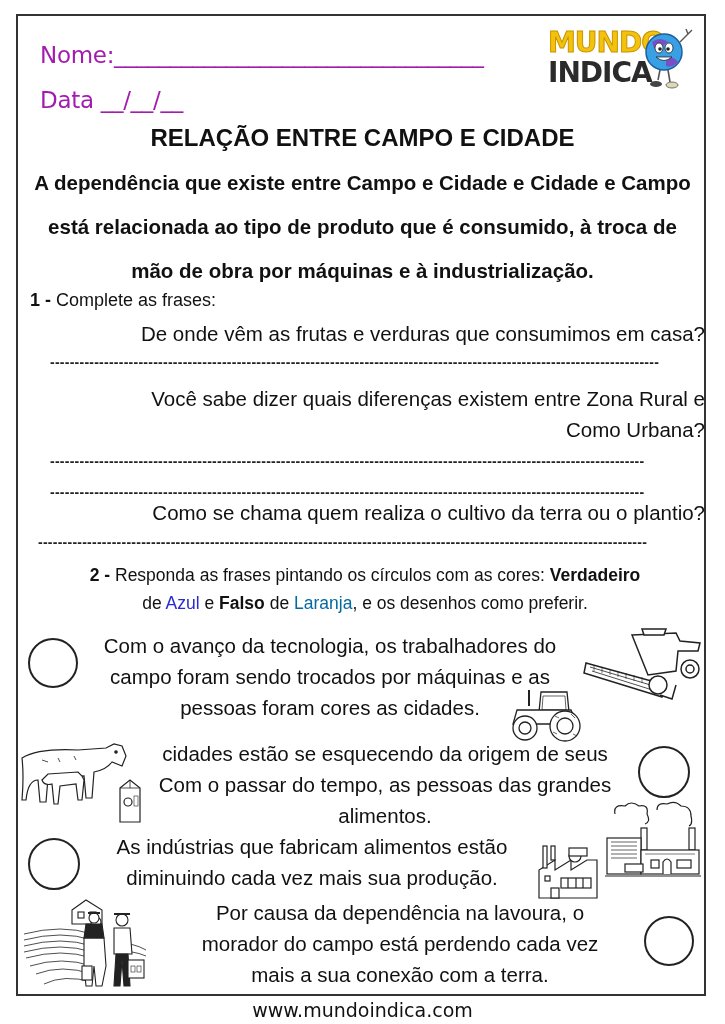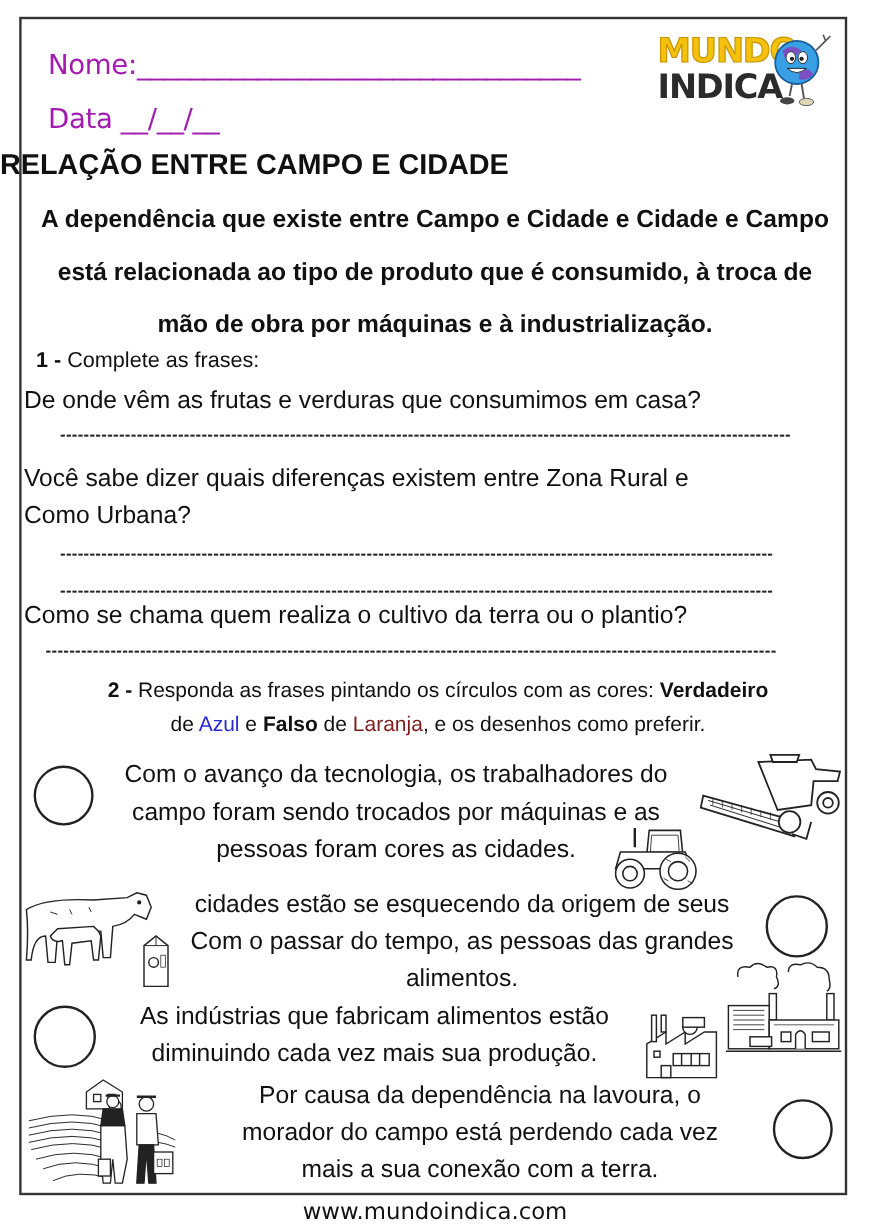--- a/index.html
+++ b/index.html
@@ -4,29 +4,29 @@
 <style>
   html, body { margin: 0; padding: 0; background: #ffffff; }
   body { width: 725px; height: 1024px; position: relative; overflow: hidden; font-family: "Liberation Sans", sans-serif; color: #111; }
   .page-border { position: absolute; left: 16px; top: 14px; width: 690px; height: 982px; border: 2px solid #333; box-sizing: border-box; }
   .abs { position: absolute; }
   .name-line, .date-line { font-family: "DejaVu Sans", sans-serif; font-size: 23px; color: #a21caf; letter-spacing: -0.3px; white-space: nowrap; }
   .logo { left: 548px; top: 26px; width: 160px; height: 68px; }
   .logo-mundo { position: absolute; left: 0; top: 0; font-family: "DejaVu Sans", sans-serif; font-weight: bold; font-size: 28px; color: #f4c20d; letter-spacing: -1px; -webkit-text-stroke: 1px #c99400; }
   .logo-indica { position: absolute; left: 0; top: 30px; font-family: "DejaVu Sans", sans-serif; font-weight: bold; font-size: 28px; color: #2b2b2b; letter-spacing: -1px; }
   .logo-globe { position: absolute; left: 94px; top: 2px; }
-  .title { left: 0; width: 725px; top: 124px; text-align: left; font-weight: bold; font-size: 24px; white-space: nowrap; }
+  .title { left: 0; width: 725px; top: 124px; text-align: center; font-weight: bold; font-size: 24px; white-space: nowrap; }
   .intro { left: 30px; width: 665px; top: 161px; text-align: center; font-weight: bold; font-size: 20.5px; line-height: 44px; }
   .q1-header { left: 30px; top: 290px; font-size: 18px; white-space: nowrap; }
   .q1-header b { font-weight: bold; }
-  .question { left: 20px; width: 685px; text-align: left; font-size: 20.5px; line-height: 31px; }
+  .question { left: 20px; width: 685px; text-align: right; font-size: 20.5px; line-height: 31px; }
   .dashes { font-family: "Liberation Sans", sans-serif; font-size: 14px; font-weight: bold; letter-spacing: 0.25px; white-space: nowrap; overflow: hidden; color: #222; }
   .q2-header { left: 25px; width: 680px; top: 561px; text-align: center; font-size: 17.5px; line-height: 28px; }
   .azul { color: #2a2ad0; }
-  .laranja { color: #7f1d1d; }
+  .laranja { color: #0369a1; }
   .stmt { text-align: center; font-size: 20.5px; line-height: 31px; }
   .circle { border: 2px solid #222; border-radius: 50%; box-sizing: border-box; background: #fff; }
   .footer { left: 0; width: 725px; top: 999px; text-align: center; font-family: "DejaVu Sans", sans-serif; font-size: 19px; color: #111; }
   svg { display: block; }
 </style>
 </head>
 <body>
 
 <div class="page-border"></div>
 

